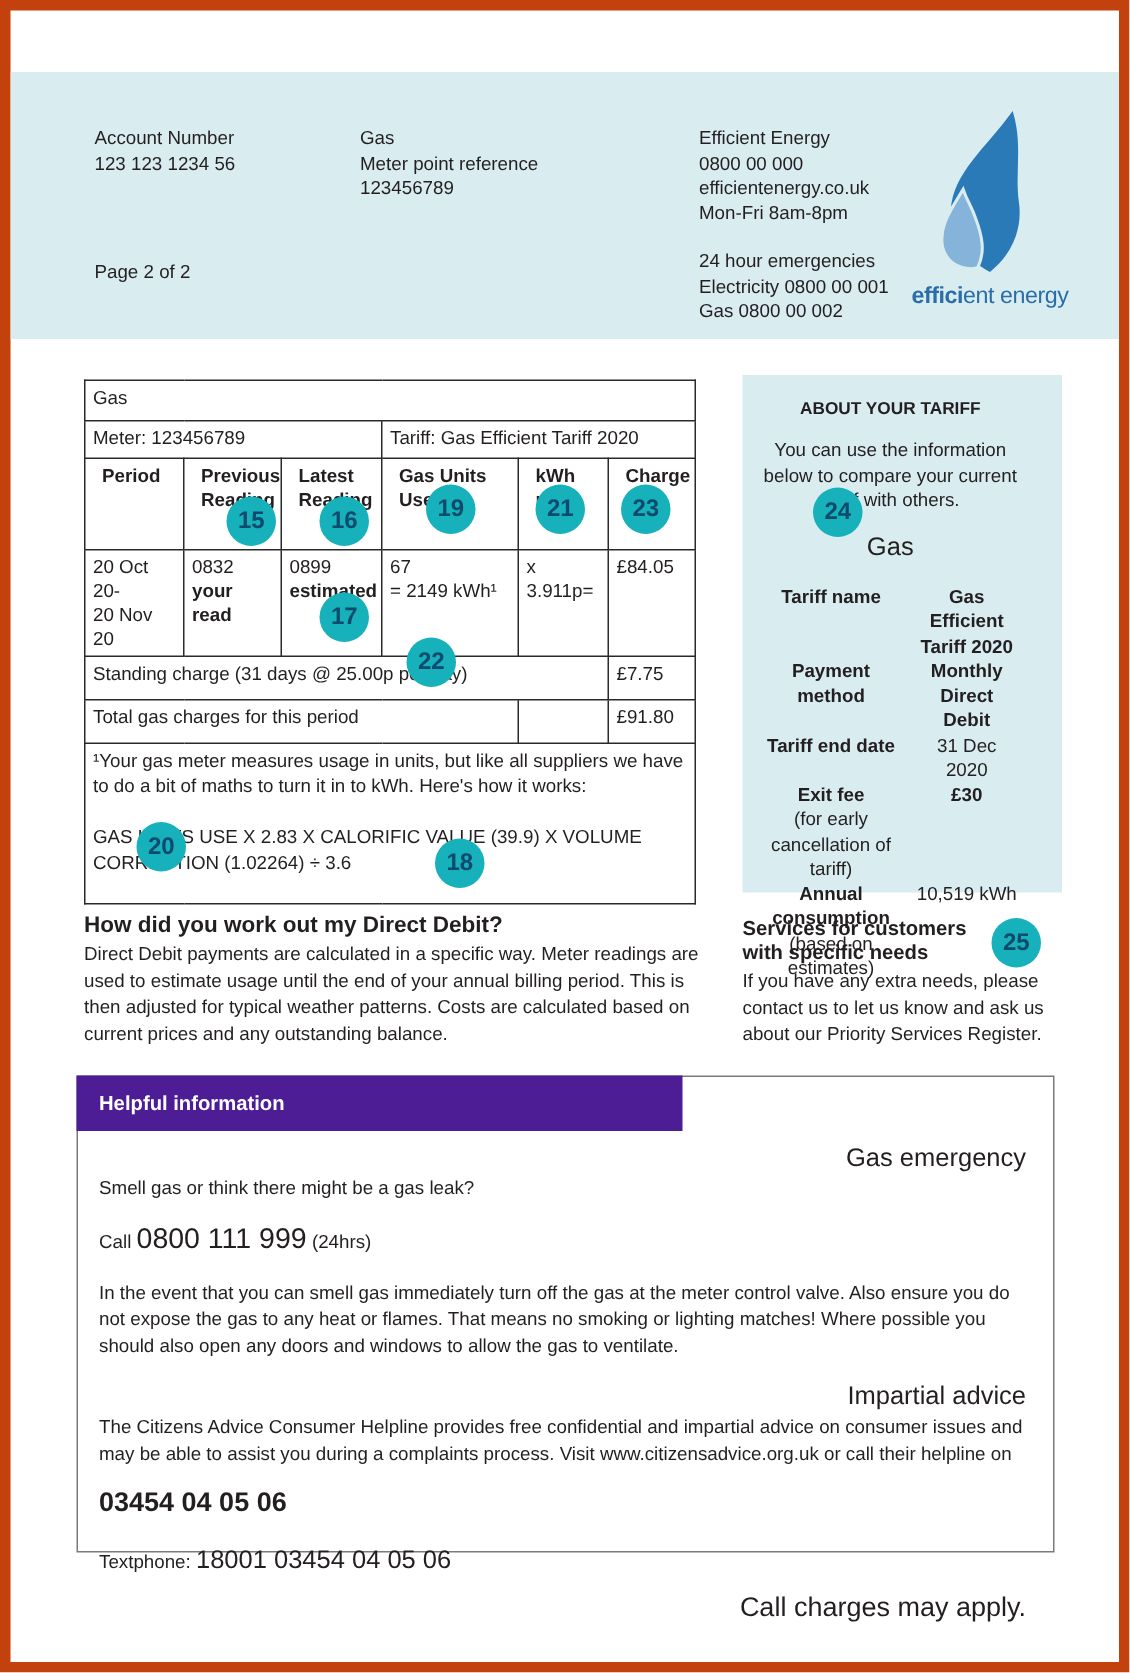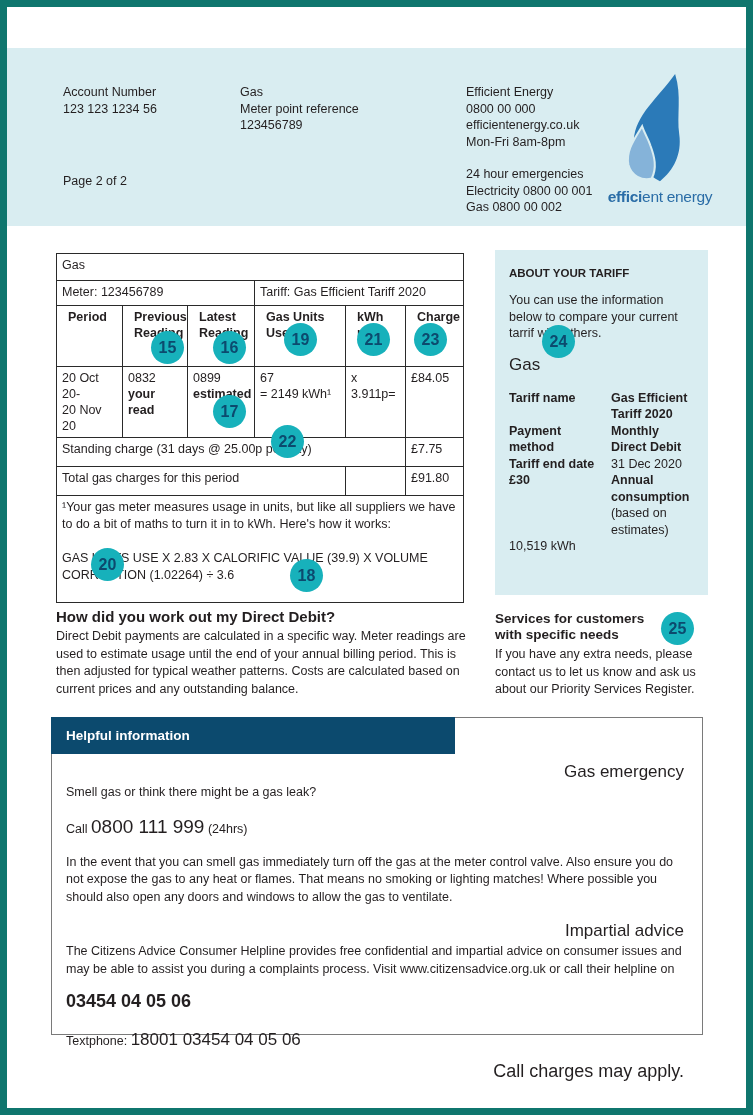--- a/index.html
+++ b/index.html
@@ -1,17 +1,17 @@
 <!DOCTYPE html>
 <html><head>
 <meta charset="utf-8">
 <style>
   html,body{margin:0;padding:0;background:#fff;}
   body{width:753px;height:1115px;font-family:"Liberation Sans",sans-serif;color:#231f20;}
-  .page{position:relative;width:753px;height:1115px;box-sizing:border-box;border:7px solid #0f766e;background:#fff;overflow:hidden;}
+  .page{position:relative;width:753px;height:1115px;box-sizing:border-box;border:7px solid #c2410c;background:#fff;overflow:hidden;}
   .abs{position:absolute;}
 
   
   .header-band{position:absolute;left:0;top:41px;width:739px;height:178px;background:#d9edf1;}
   .hdr-text{font-size:12.5px;line-height:16.5px;}
   .hdr-account{left:56px;top:36px;}
   .hdr-gas{left:233px;top:36px;}
   .hdr-contact{left:459px;top:36px;}
   .hdr-contact .grp2{margin-top:16px;}
   .hdr-page{left:56px;top:125px;}
@@ -33,37 +33,37 @@
   .r-foot td{height:100px;}
   .footnote p{margin:0 0 0 0;font-size:12.5px;line-height:17px;}
   .footnote .formula{margin-top:17px;}
 
   
   .dd{left:49px;top:601px;width:414px;}
   .dd h3{margin:0 0 2px 0;font-size:15px;line-height:18px;}
   .dd p{margin:0;font-size:12.5px;line-height:17.5px;}
 
   
-  .sidebar{left:488px;top:243px;width:213px;height:345px;background:#d9edf1;box-sizing:border-box;padding:17px 30px 0 14px;}
+  .sidebar{left:488px;top:243px;width:213px;height:345px;background:#d9edf1;box-sizing:border-box;padding:17px 30px 0 14px;text-align:center;}
   .sidebar .sb-title{font-size:11.5px;font-weight:bold;}
   .sidebar .sb-intro{margin-top:13px;font-size:12.5px;line-height:16.5px;}
   .sidebar .sb-fuel{margin-top:13px;font-size:17px;}
   .sb-grid{margin-top:15px;display:grid;grid-template-columns:90px 1fr;column-gap:12px;font-size:12.5px;line-height:16.5px;}
   .sb-grid .lbl{font-weight:bold;}
   .sb-grid .sub{font-weight:normal;display:block;}
   .sb-grid .val-b{font-weight:bold;}
 
   
   .services{left:488px;top:604px;width:228px;}
   .services h3{margin:0;font-size:13.5px;line-height:16px;width:180px;}
   .services p{margin:3px 0 0 0;font-size:12.5px;line-height:17.5px;}
 
   
   .help-box{left:44px;top:710px;width:650px;height:316px;border:1px solid #7a7a7a;box-sizing:content-box;}
-  .help-bar{position:absolute;left:-1px;top:-1px;width:404px;height:37px;background:#0c4a6e;color:#fff;display:flex;align-items:center;box-sizing:border-box;padding-left:15px;font-size:13.5px;font-weight:bold;}
+  .help-bar{position:absolute;left:-1px;top:-1px;width:404px;height:37px;background:#4c1d95;color:#fff;display:flex;align-items:center;box-sizing:border-box;padding-left:15px;font-size:13.5px;font-weight:bold;}
   .help-content{padding:44px 18px 0 14px;}
   .h-sub{font-size:17px;line-height:20px;margin:0;text-align:right;}
   .h-small{font-size:12.5px;line-height:17.5px;margin:2px 0 0 0;}
   .h-call{margin-top:14px;font-size:12.5px;}
   .h-call .big{font-size:19px;}
   .h-para{margin-top:16px;font-size:12.5px;line-height:17.5px;}
   .h-imp{margin-top:15px;}
   .h-num{margin-top:13px;font-size:18px;line-height:21px;font-weight:bold;}
   .h-text{font-size:12.5px;}
   .h-text .big{font-size:17px;}
@@ -184,20 +184,21 @@
     <div class="sb-title">ABOUT YOUR TARIFF</div>
     <div class="sb-intro">You can use the information below to compare your current tarrif with others.</div>
     <div class="sb-fuel">Gas</div>
     <div class="sb-grid">
       <div class="lbl">Tariff name</div>
       <div class="val-b">Gas Efficient Tariff 2020</div>
       <div class="lbl">Payment method</div>
       <div class="val-b">Monthly Direct Debit</div>
       <div class="lbl">Tariff end date</div>
       <div>31 Dec 2020</div>
+      <div class="lbl"><span>Exit fee</span><span class="sub">(for early cancellation of tariff)</span></div>
       <div class="val-b">£30</div>
       <div class="lbl"><span>Annual consumption</span><span class="sub">(based on estimates)</span></div>
       <div>10,519 kWh</div>
     </div>
   </div>
 
   <div class="abs services">
     <h3>Services for customers with specific needs</h3>
     <p>If you have any extra needs, please contact us to let us know and ask us about our Priority Services Register.</p>
   </div>

